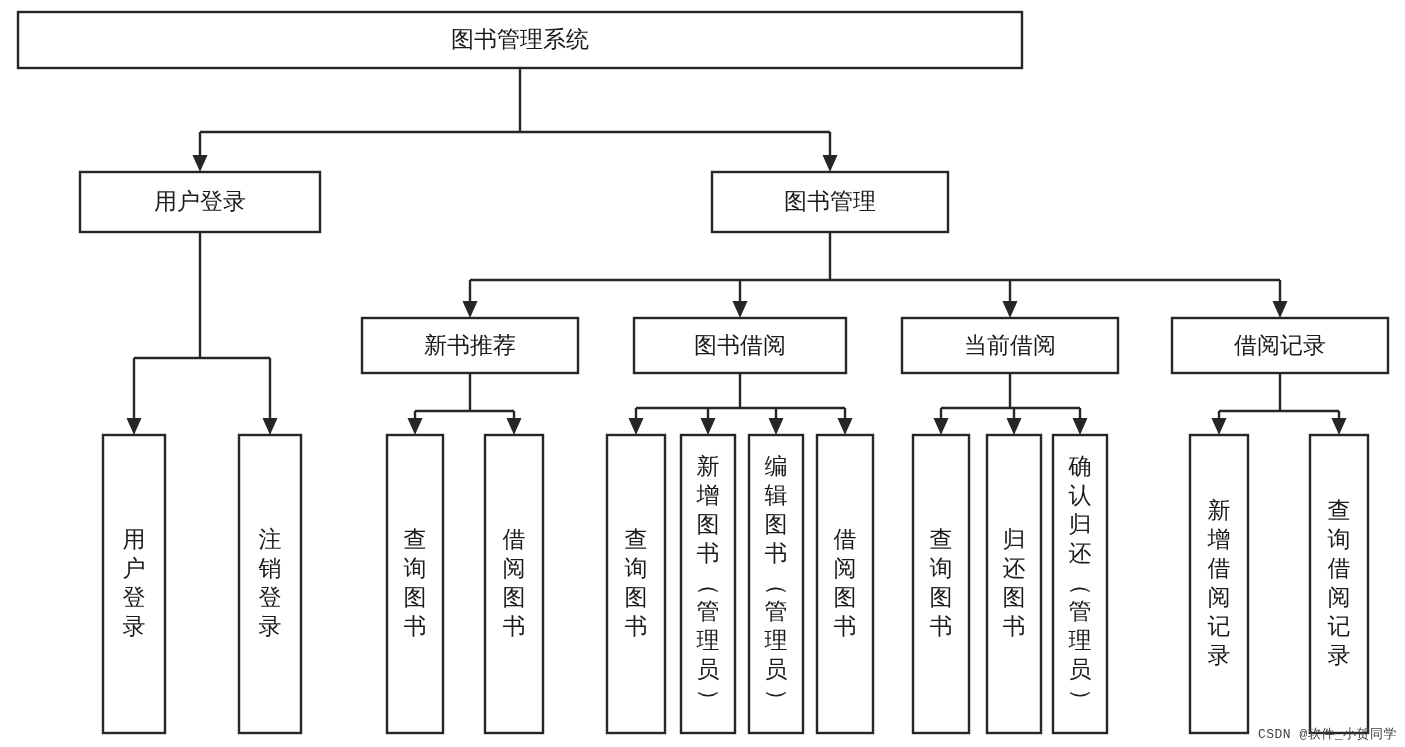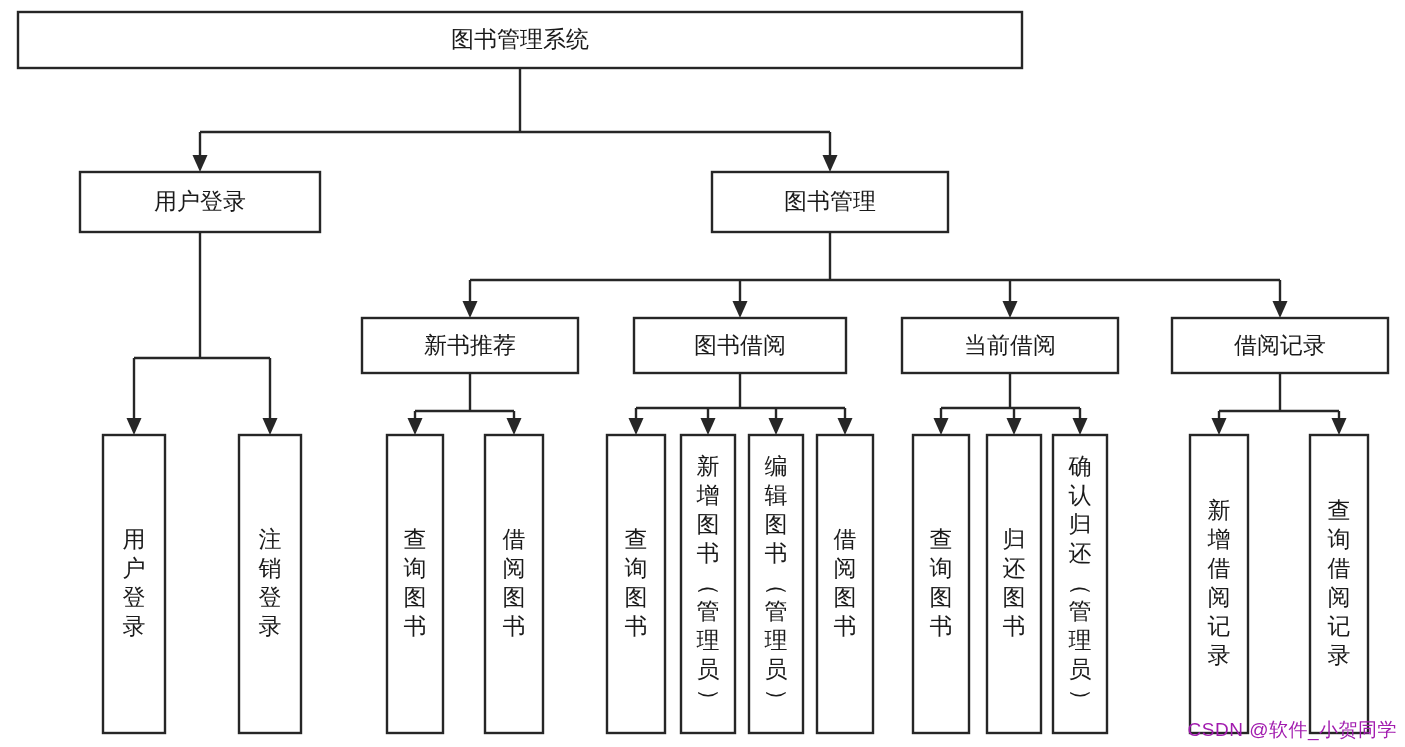--- a/index.html
+++ b/index.html
@@ -16,23 +16,23 @@
     fill:#1a1a1a;
     font-family:"Liberation Sans","DejaVu Sans",sans-serif;
     text-anchor:middle;
     dominant-baseline:middle;
   }
   .label-h{font-size:23px;}
   .label-v{font-size:23px;}
   .watermark{
     position:absolute;
     right:8px;bottom:4px;
-    font-size:19px;
-    color:#a21caf;
-    font-family:Liberation Sans, sans-serif;
+    font-size:13px;
+    color:#404040;
+    font-family:Liberation Mono, monospace;
     white-space:nowrap;
     letter-spacing:0.5px;
   }
 </style>
 </head>
 <body>
 
 <svg id="diagram" viewBox="0 0 1405 747" xmlns="http://www.w3.org/2000/svg">
     <g>
       <line class="link" x1="520" y1="68" x2="520" y2="132"></line>

